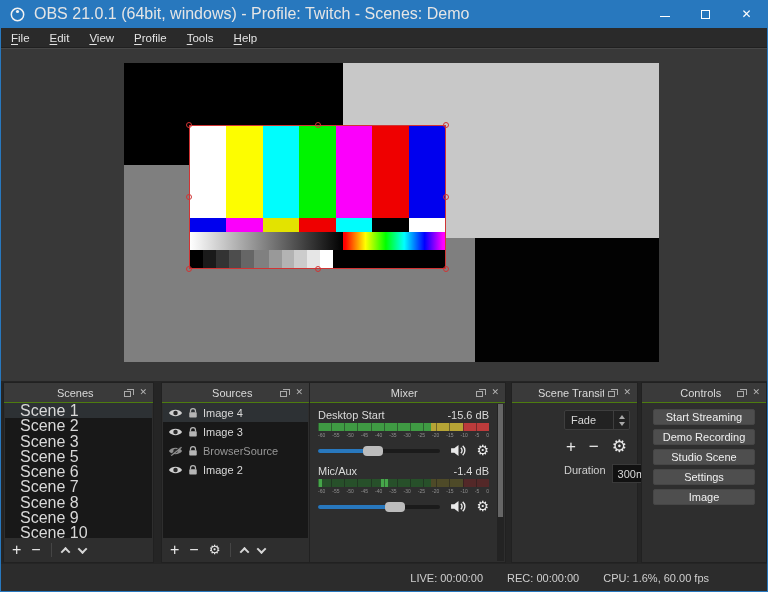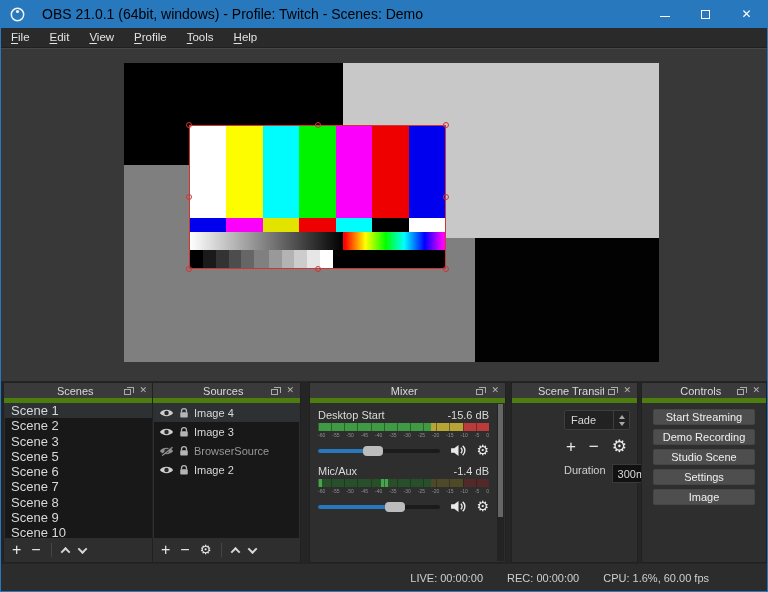--- a/index.html
+++ b/index.html
@@ -8,31 +8,31 @@
     position:relative; width:768px; height:592px; overflow:hidden;
     font-family:"Liberation Sans","DejaVu Sans",sans-serif;
     background:#2a2a2a;
     border:1px solid #2878be; border-top:none;
   }
 
   
   .titlebar { position:absolute; top:0; left:0; right:0; height:28px; background:#2878be;
     display:flex; align-items:center; }
   .tb-logo { margin-left:9px; width:15px; height:15px; flex:0 0 auto; }
-  .tb-title { margin-left:17px; font-size:14px; color:#000000; white-space:nowrap; }
+  .tb-title { margin-left:9px; font-size:16px; color:#e5e5e5; white-space:nowrap; }
   .tb-btns { margin-left:auto; display:flex; height:100%; }
   .tb-btn { width:41px; height:100%; display:flex; align-items:center; justify-content:center; color:#fff; }
   .min-bar { width:10px; height:1px; background:#fff; margin-top:5px; }
   .max-box { width:9px; height:9px; border:1px solid #fff; }
   .close-x { font-size:12px; line-height:1; }
 
   
   .menubar { position:absolute; top:28px; left:0; right:0; height:20px; background:#2a2a2a;
     border-bottom:1px solid #202020; display:flex; align-items:stretch; color:#e3e3e3; font-size:11.5px; }
-  .menu-item { padding:4px 10px; display:flex; align-items:flex-end; white-space:nowrap; }
+  .menu-item { padding:4px 10px; display:flex; align-items:center; white-space:nowrap; }
   .mn { text-decoration:underline; text-underline-offset:2px; }
 
   
   .preview { position:absolute; top:48px; left:0; width:100%; height:333px; background:#383838;
     border-top:1px solid #474747; }
   .canvas { position:absolute; left:123px; top:14px; width:535px; height:299px; }
   .rect { position:absolute; }
   .rect-gray    { left:0;     top:102px; width:351px; height:197px; background:#7f7f7f; }
   .rect-light   { left:219px; top:0;     width:316px; height:175px; background:#c8c8c8; }
   .rect-blacktl { left:0;     top:0;     width:219px; height:102px; background:#000; }
@@ -58,34 +58,34 @@
   .r4b { flex:1; background:#000; }
   .handle { position:absolute; width:6px; height:6px; border:1px solid #d13434; border-radius:50%; }
   .h-tl{left:-4px;top:-4px} .h-tm{left:calc(50% - 3px);top:-4px} .h-tr{right:-4px;top:-4px}
   .h-ml{left:-4px;top:calc(50% - 3px)} .h-mr{right:-4px;top:calc(50% - 3px)}
   .h-bl{left:-4px;bottom:-4px} .h-bm{left:calc(50% - 3px);bottom:-4px} .h-br{right:-4px;bottom:-4px}
 
   
   .dock { position:absolute; top:381px; left:0; right:0; height:184px; background:#252525; }
   .panel { position:absolute; top:1px; height:181px; background:#2e2e2e; border:1px solid #212121;
     display:flex; flex-direction:column; }
-  #p-scenes{left:2px;width:151px} #p-sources{left:151px;width:149px} #p-mixer{left:308px;width:197px}
+  #p-scenes{left:2px;width:151px} #p-sources{left:160px;width:149px} #p-mixer{left:308px;width:197px}
   #p-trans{left:510px;width:127px} #p-controls{left:640px;width:126px}
-  .p-head { flex:0 0 20px; background:#3a3a3a; border-bottom:5px solid #4d7c0f;
+  .p-head { flex:0 0 20px; background:#3a3a3a; border-bottom:1px solid #4d7c0f;
     display:flex; align-items:center; }
   .p-title { flex:1; text-align:center; padding-left:26px; font-size:11px; color:#d9d9d9; white-space:nowrap;
     overflow:hidden; }
   .p-icons { display:flex; align-items:center; gap:8px; margin:0 6px 0 4px; }
   .float-ic { width:7px; height:6px; border:1px solid #aaa; position:relative; margin-top:2px; }
   .float-ic::before { content:""; position:absolute; left:2px; top:-3px; width:6px; height:5px;
     border-top:1px solid #aaa; border-right:1px solid #aaa; }
   .p-close { color:#b6b6b6; font-size:9px; line-height:1; }
 
   .list { flex:1; background:#181818; margin:0 1px; overflow:hidden; }
-  .scene-row { height:15.3px; line-height:15px; padding-left:6px; font-size:13px; color:#d8d8d8; white-space:nowrap; }
+  .scene-row { height:15.3px; line-height:15px; padding-left:15px; font-size:16px; color:#d8d8d8; white-space:nowrap; }
   .sel-row { background:#2d3134; }
   .src-row { height:19px; display:flex; align-items:center; gap:5px; padding-left:5px; font-size:11px; color:#d8d8d8; }
   .src-row.hidden-src span.src-name { color:#989898; }
   .p-toolbar { flex:0 0 24px; display:flex; align-items:center; gap:10px; padding-left:8px; }
   .tb-ic { color:#e8e8e8; font-size:16px; line-height:14px; }
   .tb-gear { font-size:13px; line-height:14px; }
   .tb-div { width:1px; height:14px; background:#454545; }
   .chev-up, .chev-down { width:7px; height:7px; border-left:2px solid #d6d6d6; border-top:2px solid #d6d6d6; }
   .chev-up { transform:rotate(45deg) translate(1px,1px); }
   .chev-down { transform:rotate(225deg) translate(1px,1px); }

